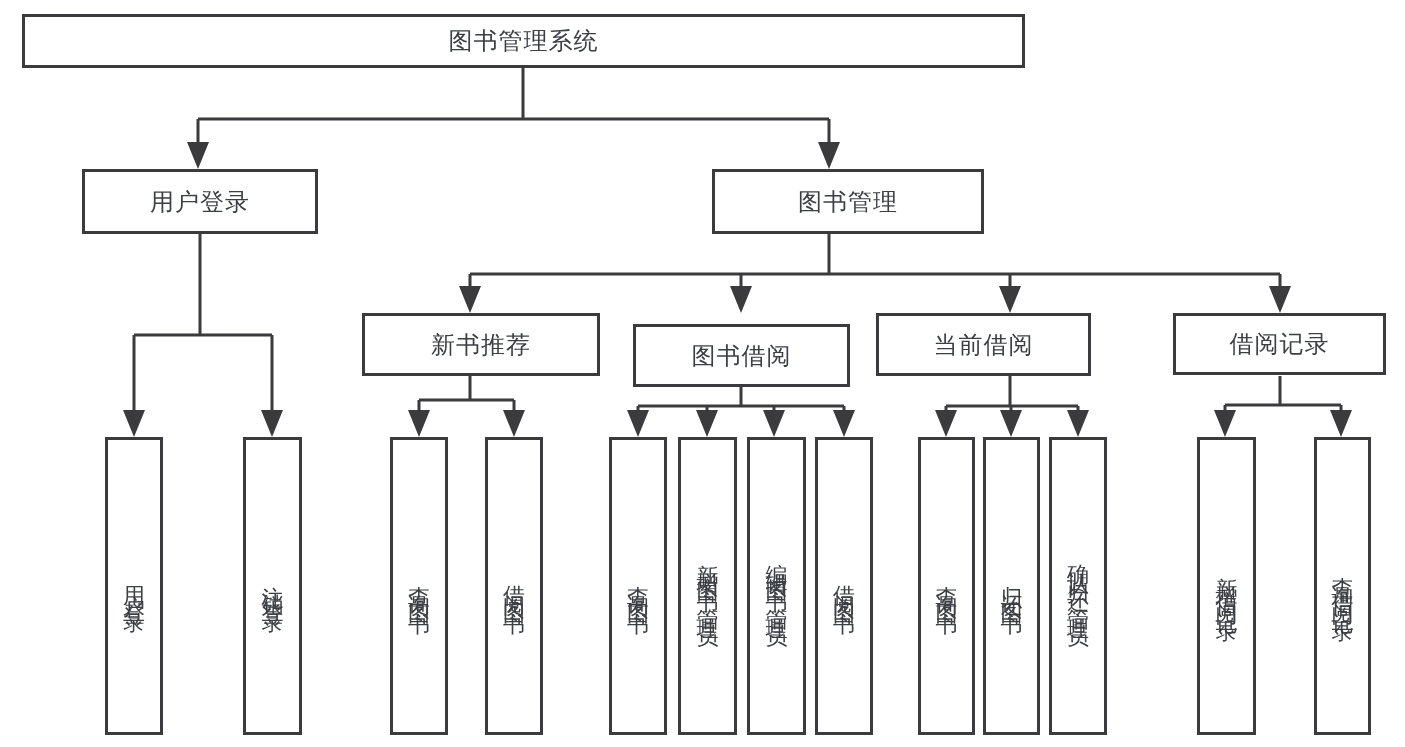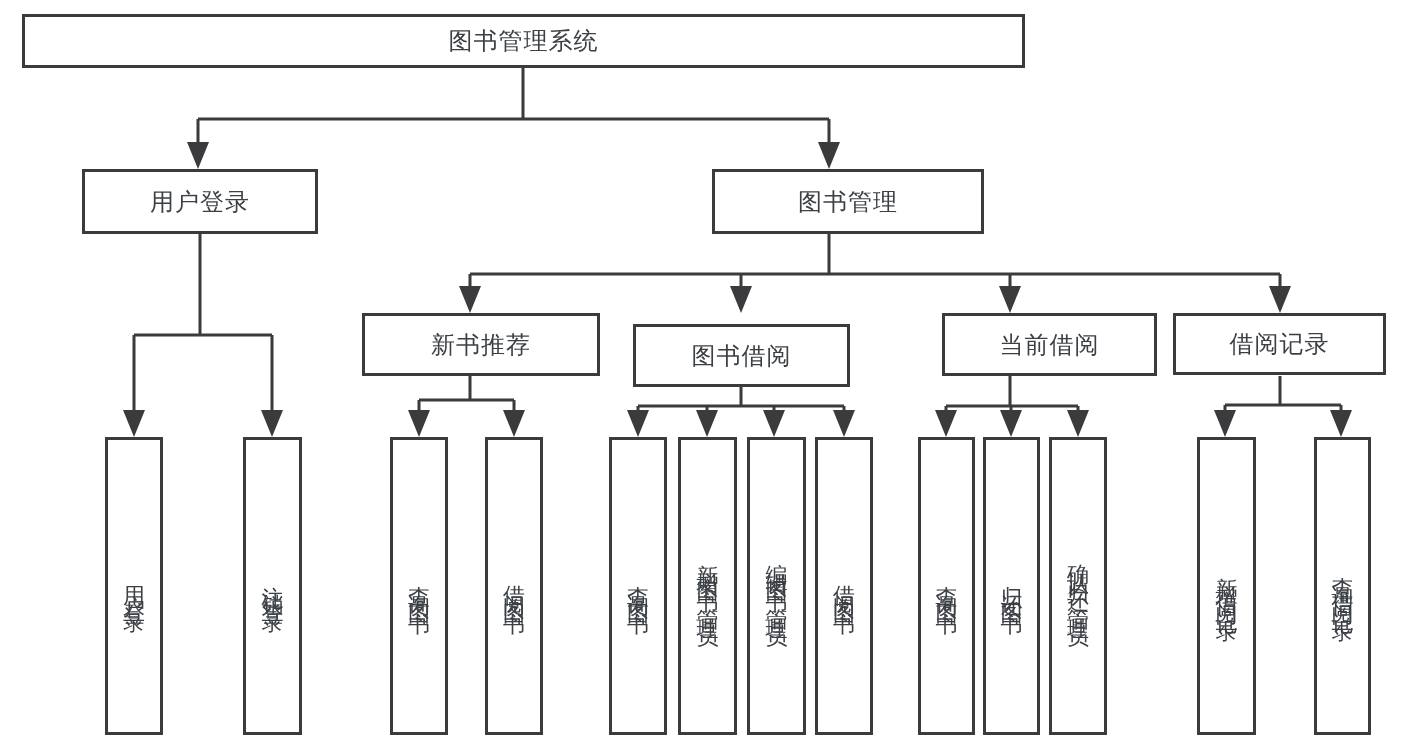--- a/index.html
+++ b/index.html
@@ -35,21 +35,21 @@
     line-height:1;
   }
   
   .n-root{left:22px;top:14px;width:1003px;height:54px;}
   
   .n-userlogin{left:82px;top:169px;width:236px;height:65px;}
   .n-bookmgmt{left:712px;top:169px;width:272px;height:65px;}
   
   .n-newbook{left:362px;top:313px;width:238px;height:63px;}
   .n-borrowing{left:633px;top:313px;width:217px;height:63px;margin-top:11px;}
-  .n-current{left:942px;top:313px;width:215px;height:63px;}
+  .n-current{left:876px;top:313px;width:215px;height:63px;}
   .n-records{left:1173px;top:313px;width:213px;height:62px;}
   
   .n-l1{left:105px;width:58px;}
   .n-l2{left:243px;width:59px;}
   .n-l3{left:390px;width:58px;}
   .n-l4{left:485px;width:58px;}
   .n-l5{left:609px;width:58px;}
   .n-l6{left:678px;width:59px;}
   .n-l7{left:747px;width:59px;}
   .n-l8{left:815px;width:58px;}

